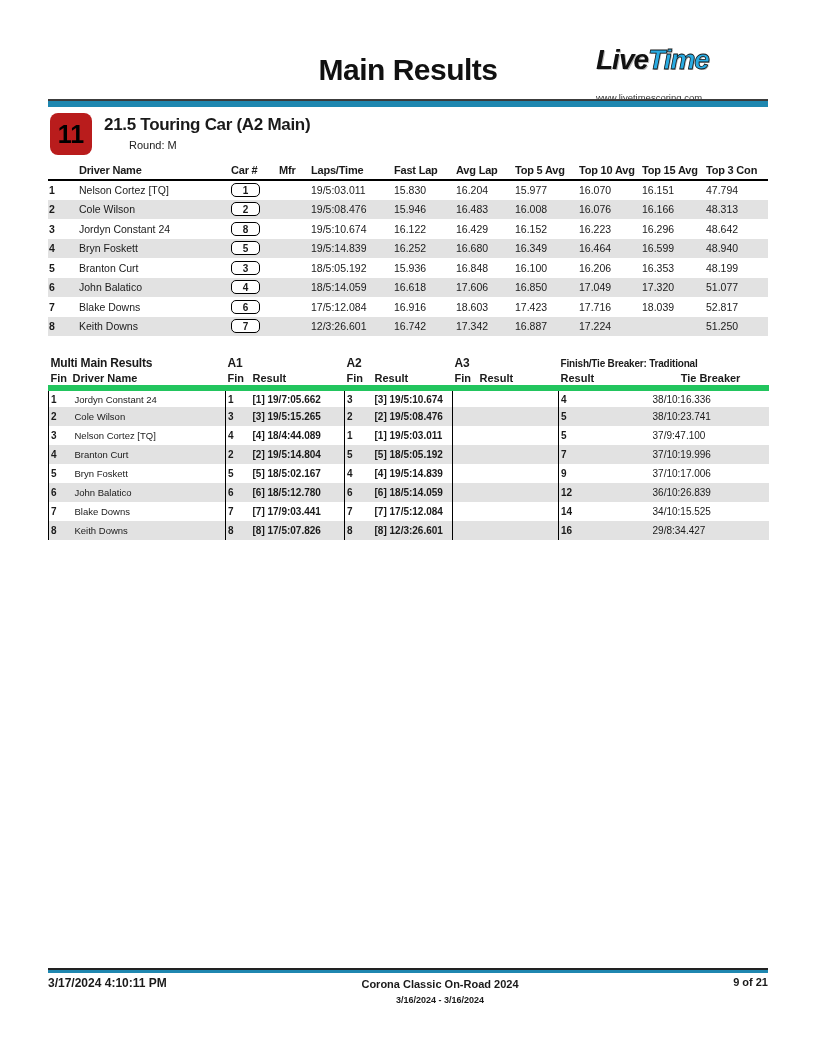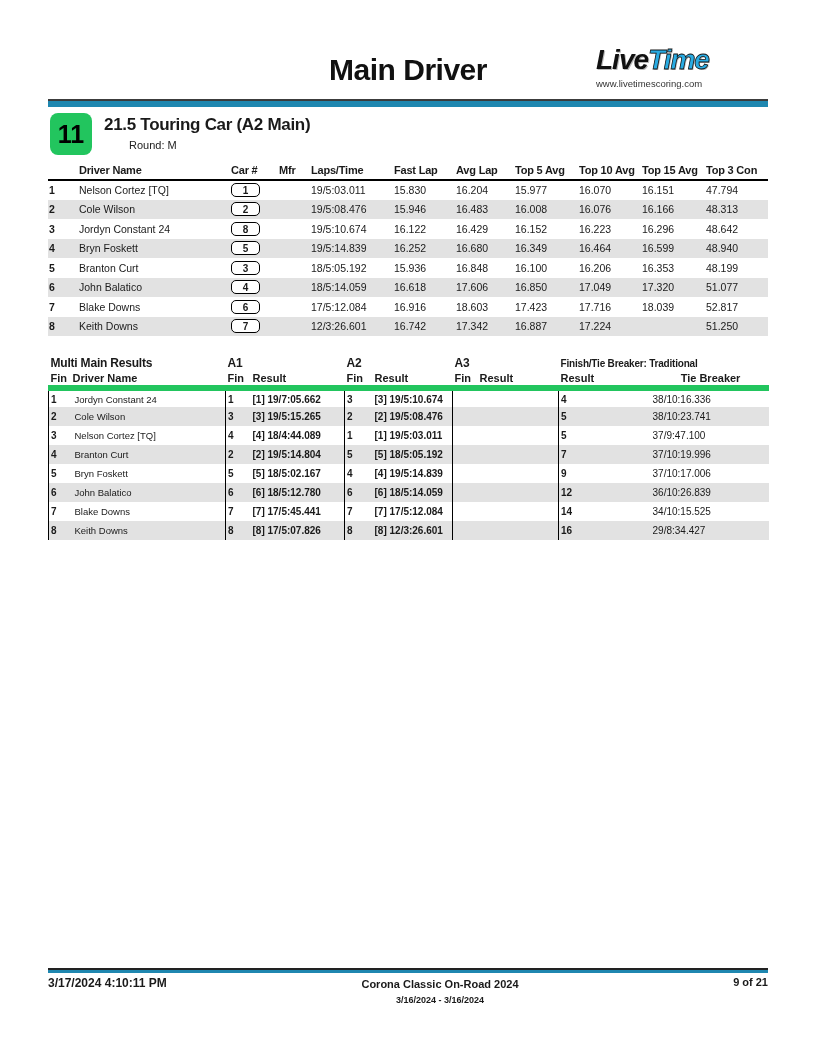--- a/index.html
+++ b/index.html
@@ -8,28 +8,28 @@
   .page { position:relative; width:816px; height:1056px; background:#fff; overflow:hidden; margin:0 auto; }
 
   
   .report-title { position:absolute; top:53px; left:0; width:100%; text-align:center;
     font-size:30px; font-weight:700; letter-spacing:-0.5px; color:#111; }
   .logo-wrap { position:absolute; top:44px; right:40px; width:180px; text-align:left; }
   .logo-text { font-style:italic; font-weight:700; font-size:28px; letter-spacing:-1px;
     text-shadow:1px 1px 0 #bbb; white-space:nowrap; }
   .logo-live { color:#111; }
   .logo-time { color:#29ABE2; -webkit-text-stroke:0.8px #111; }
-  .logo-site { font-size:9.5px; color:#333; margin-top:2px; }
+  .logo-site { font-size:9.5px; color:#333; margin-top:16px; }
 
   .top-rule { position:absolute; top:99px; left:48px; width:720px; height:8px;
     background:#1f87b0; border-top:2px solid #3c3c3c; }
 
   
   .race-head { position:absolute; top:113px; left:50px; display:flex; }
-  .race-no { width:42px; height:42px; background:#22c55e; border-radius:8px;
+  .race-no { width:42px; height:42px; background:#b91c1c; border-radius:8px;
     display:flex; align-items:center; justify-content:center;
     font-size:25px; font-weight:700; color:#000; }
   .race-meta { margin-left:12px; padding-top:2px; }
   .race-class { font-size:17px; font-weight:700; letter-spacing:-0.3px; }
   .race-round { font-size:11px; margin-top:4px; color:#222;padding-left:25px; }
 
   
   table { border-collapse:collapse; table-layout:fixed; }
   .main-table { position:absolute; top:162px; left:48px; width:720px; }
   .main-table th { font-size:11px; font-weight:700; text-align:left; height:18px;
@@ -69,21 +69,21 @@
   .footer-page { position:absolute; right:0; top:0; font-size:11px; font-weight:700; }
   .footer-center { position:absolute; left:50%; transform:translateX(-50%); top:2px; text-align:center;margin-left:32px; }
   .footer-event { font-size:11px; font-weight:700; }
   .footer-dates { font-size:9px; font-weight:700; margin-top:5px; }
 </style>
 </head>
 <body>
 
 <div class="page">
 
-  <div class="report-title">Main Driver</div>
+  <div class="report-title">Main Results</div>
 
   <div class="logo-wrap">
     <div class="logo-text"><span class="logo-live">Live</span><span class="logo-time">Time</span></div>
     <div class="logo-site">www.livetimescoring.com</div>
   </div>
 
   <div class="top-rule"></div>
 
   <div class="race-head">
     <div class="race-no">11</div>
@@ -350,21 +350,21 @@
           <td class="fin"></td>
           <td class="res"></td>
           <td class="res">12</td>
           <td class="tb-val">36/10:26.839</td>
         </tr>
 
         <tr>
           <td class="fin">7</td>
           <td class="driver">Blake Downs</td>
           <td class="fin">7</td>
-          <td class="res">[7] 17/5:45.441</td>
+          <td class="res">[7] 17/9:03.441</td>
           <td class="fin">7</td>
           <td class="res">[7] 17/5:12.084</td>
           <td class="fin"></td>
           <td class="res"></td>
           <td class="res">14</td>
           <td class="tb-val">34/10:15.525</td>
         </tr>
 
         <tr>
           <td class="fin">8</td>

